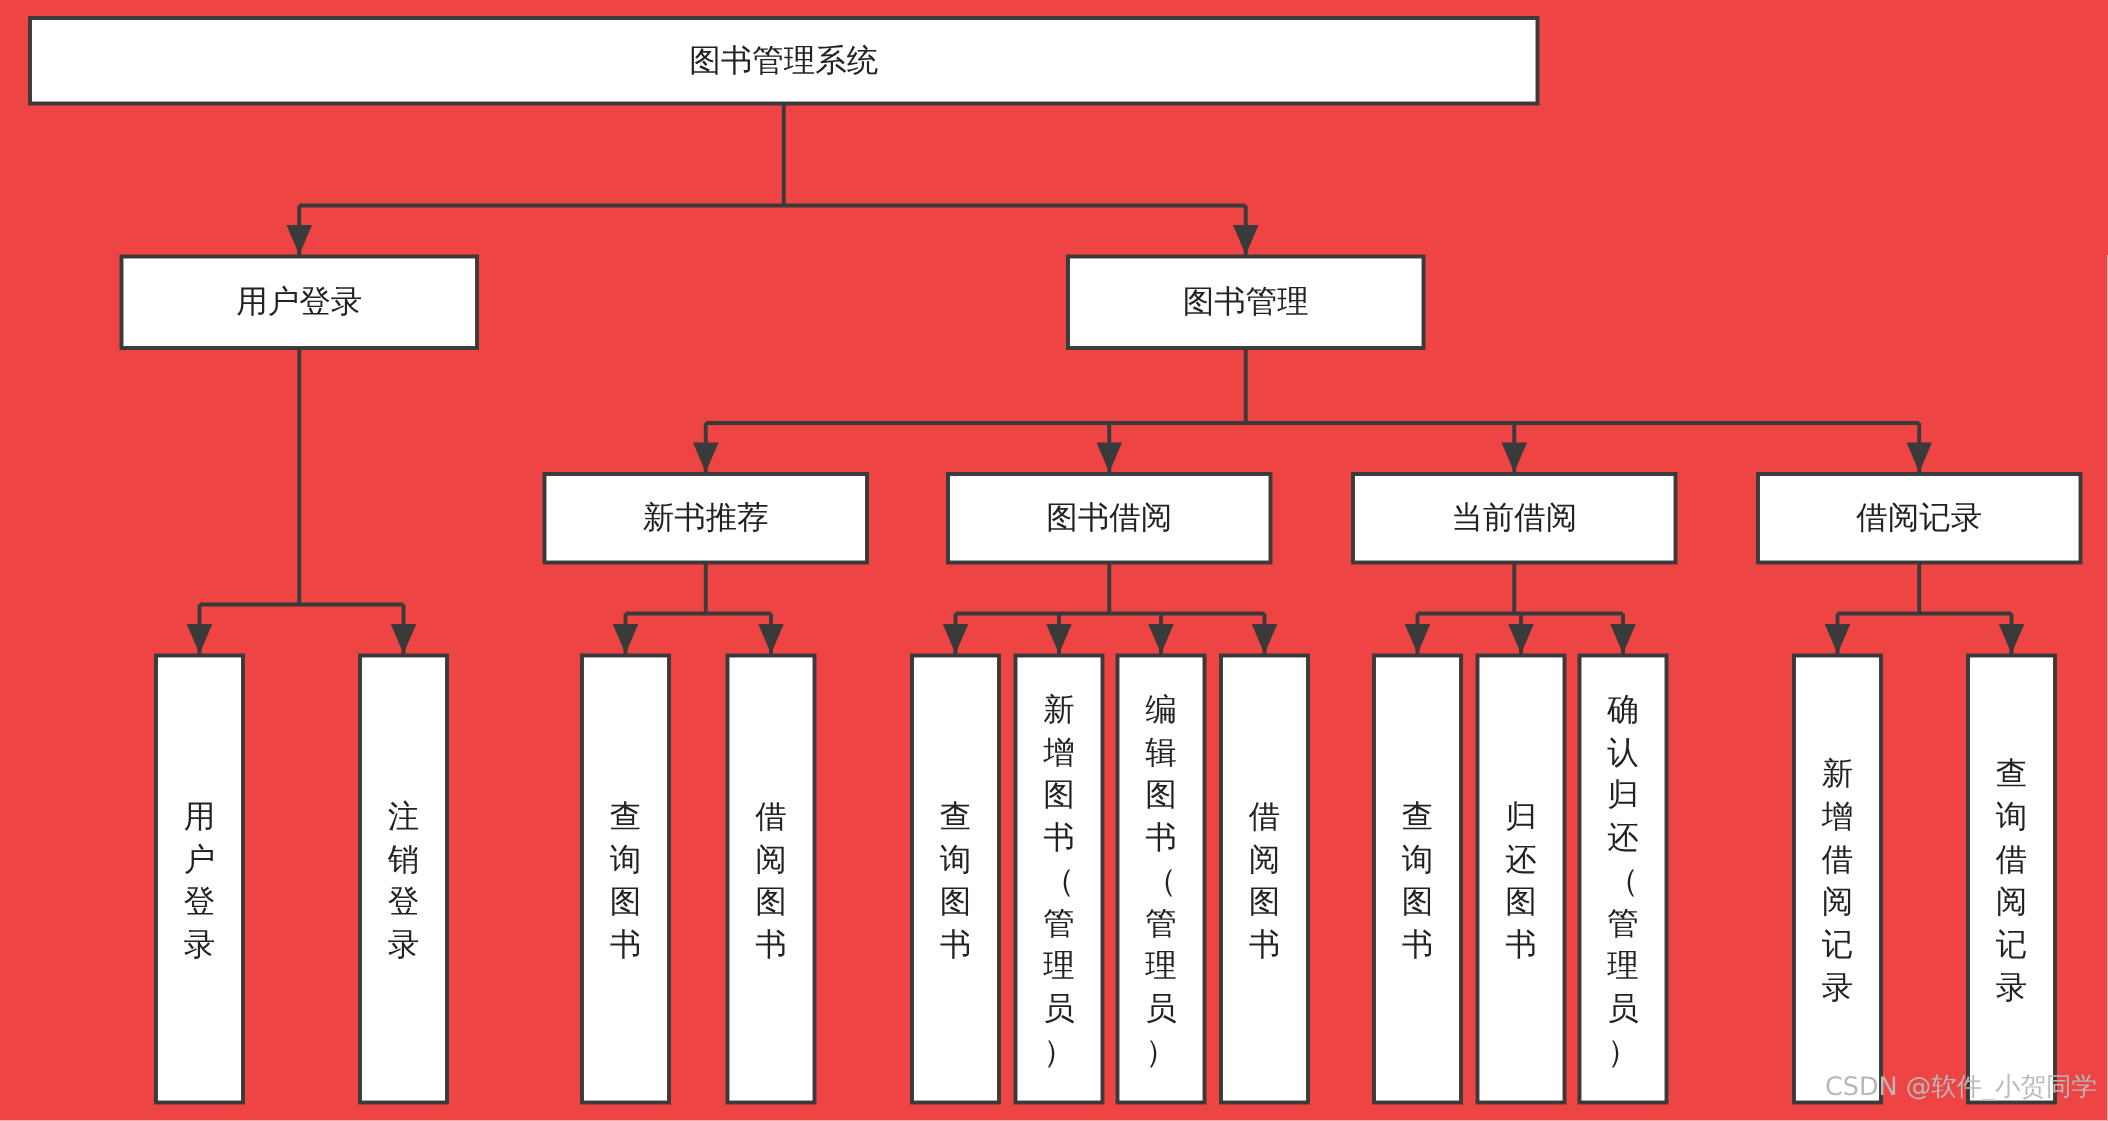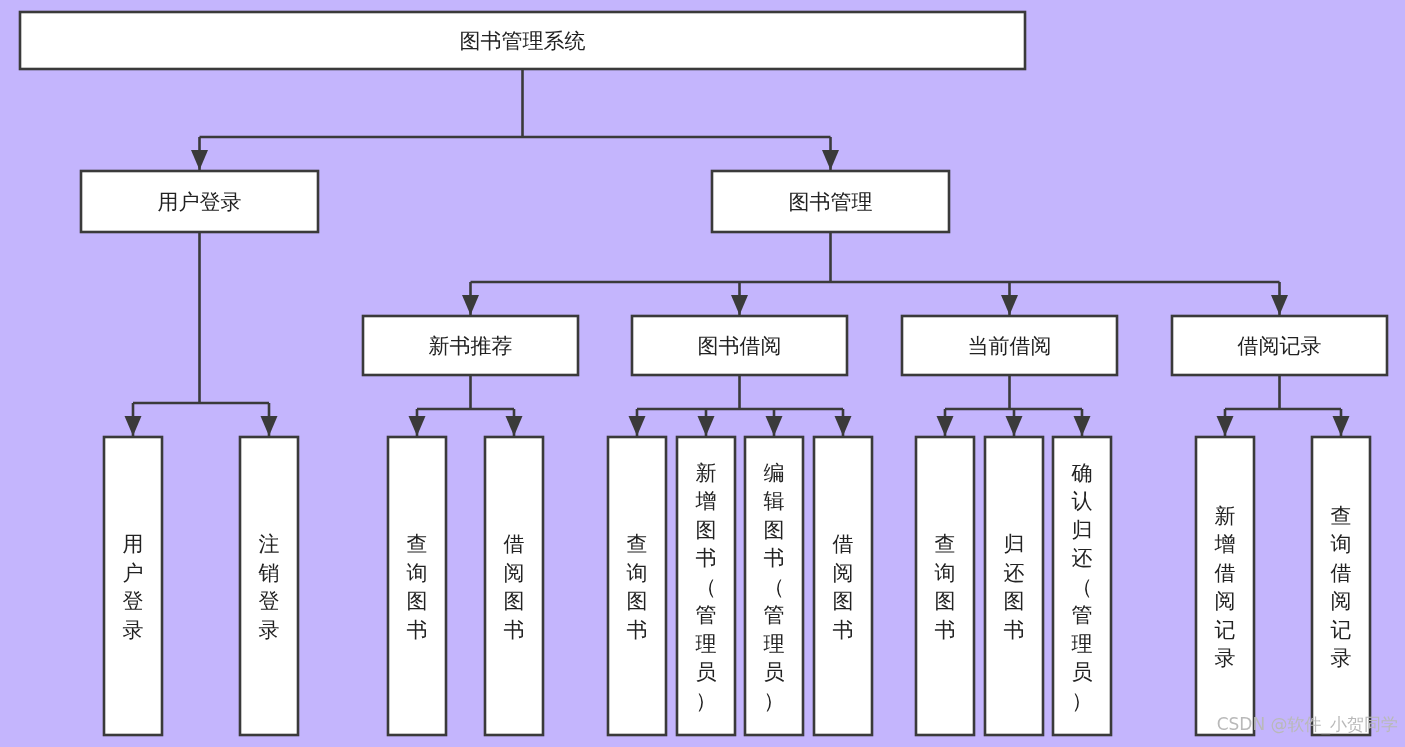--- a/index.html
+++ b/index.html
@@ -8,21 +8,21 @@
     padding: 0;
     background: #ffffff;
   }
   body {
     font-family: "DejaVu Sans", "Liberation Sans", sans-serif;
   }
   #diagram-root {
     position: relative;
     width: 1405px;
     height: 747px;
-    background: #c4b5fd;
+    background: #ef4444;
     overflow: hidden;
   }
   svg.canvas {
     position: absolute;
     left: 0;
     top: 0;
     width: 1405px;
     height: 747px;
     display: block;
   }

